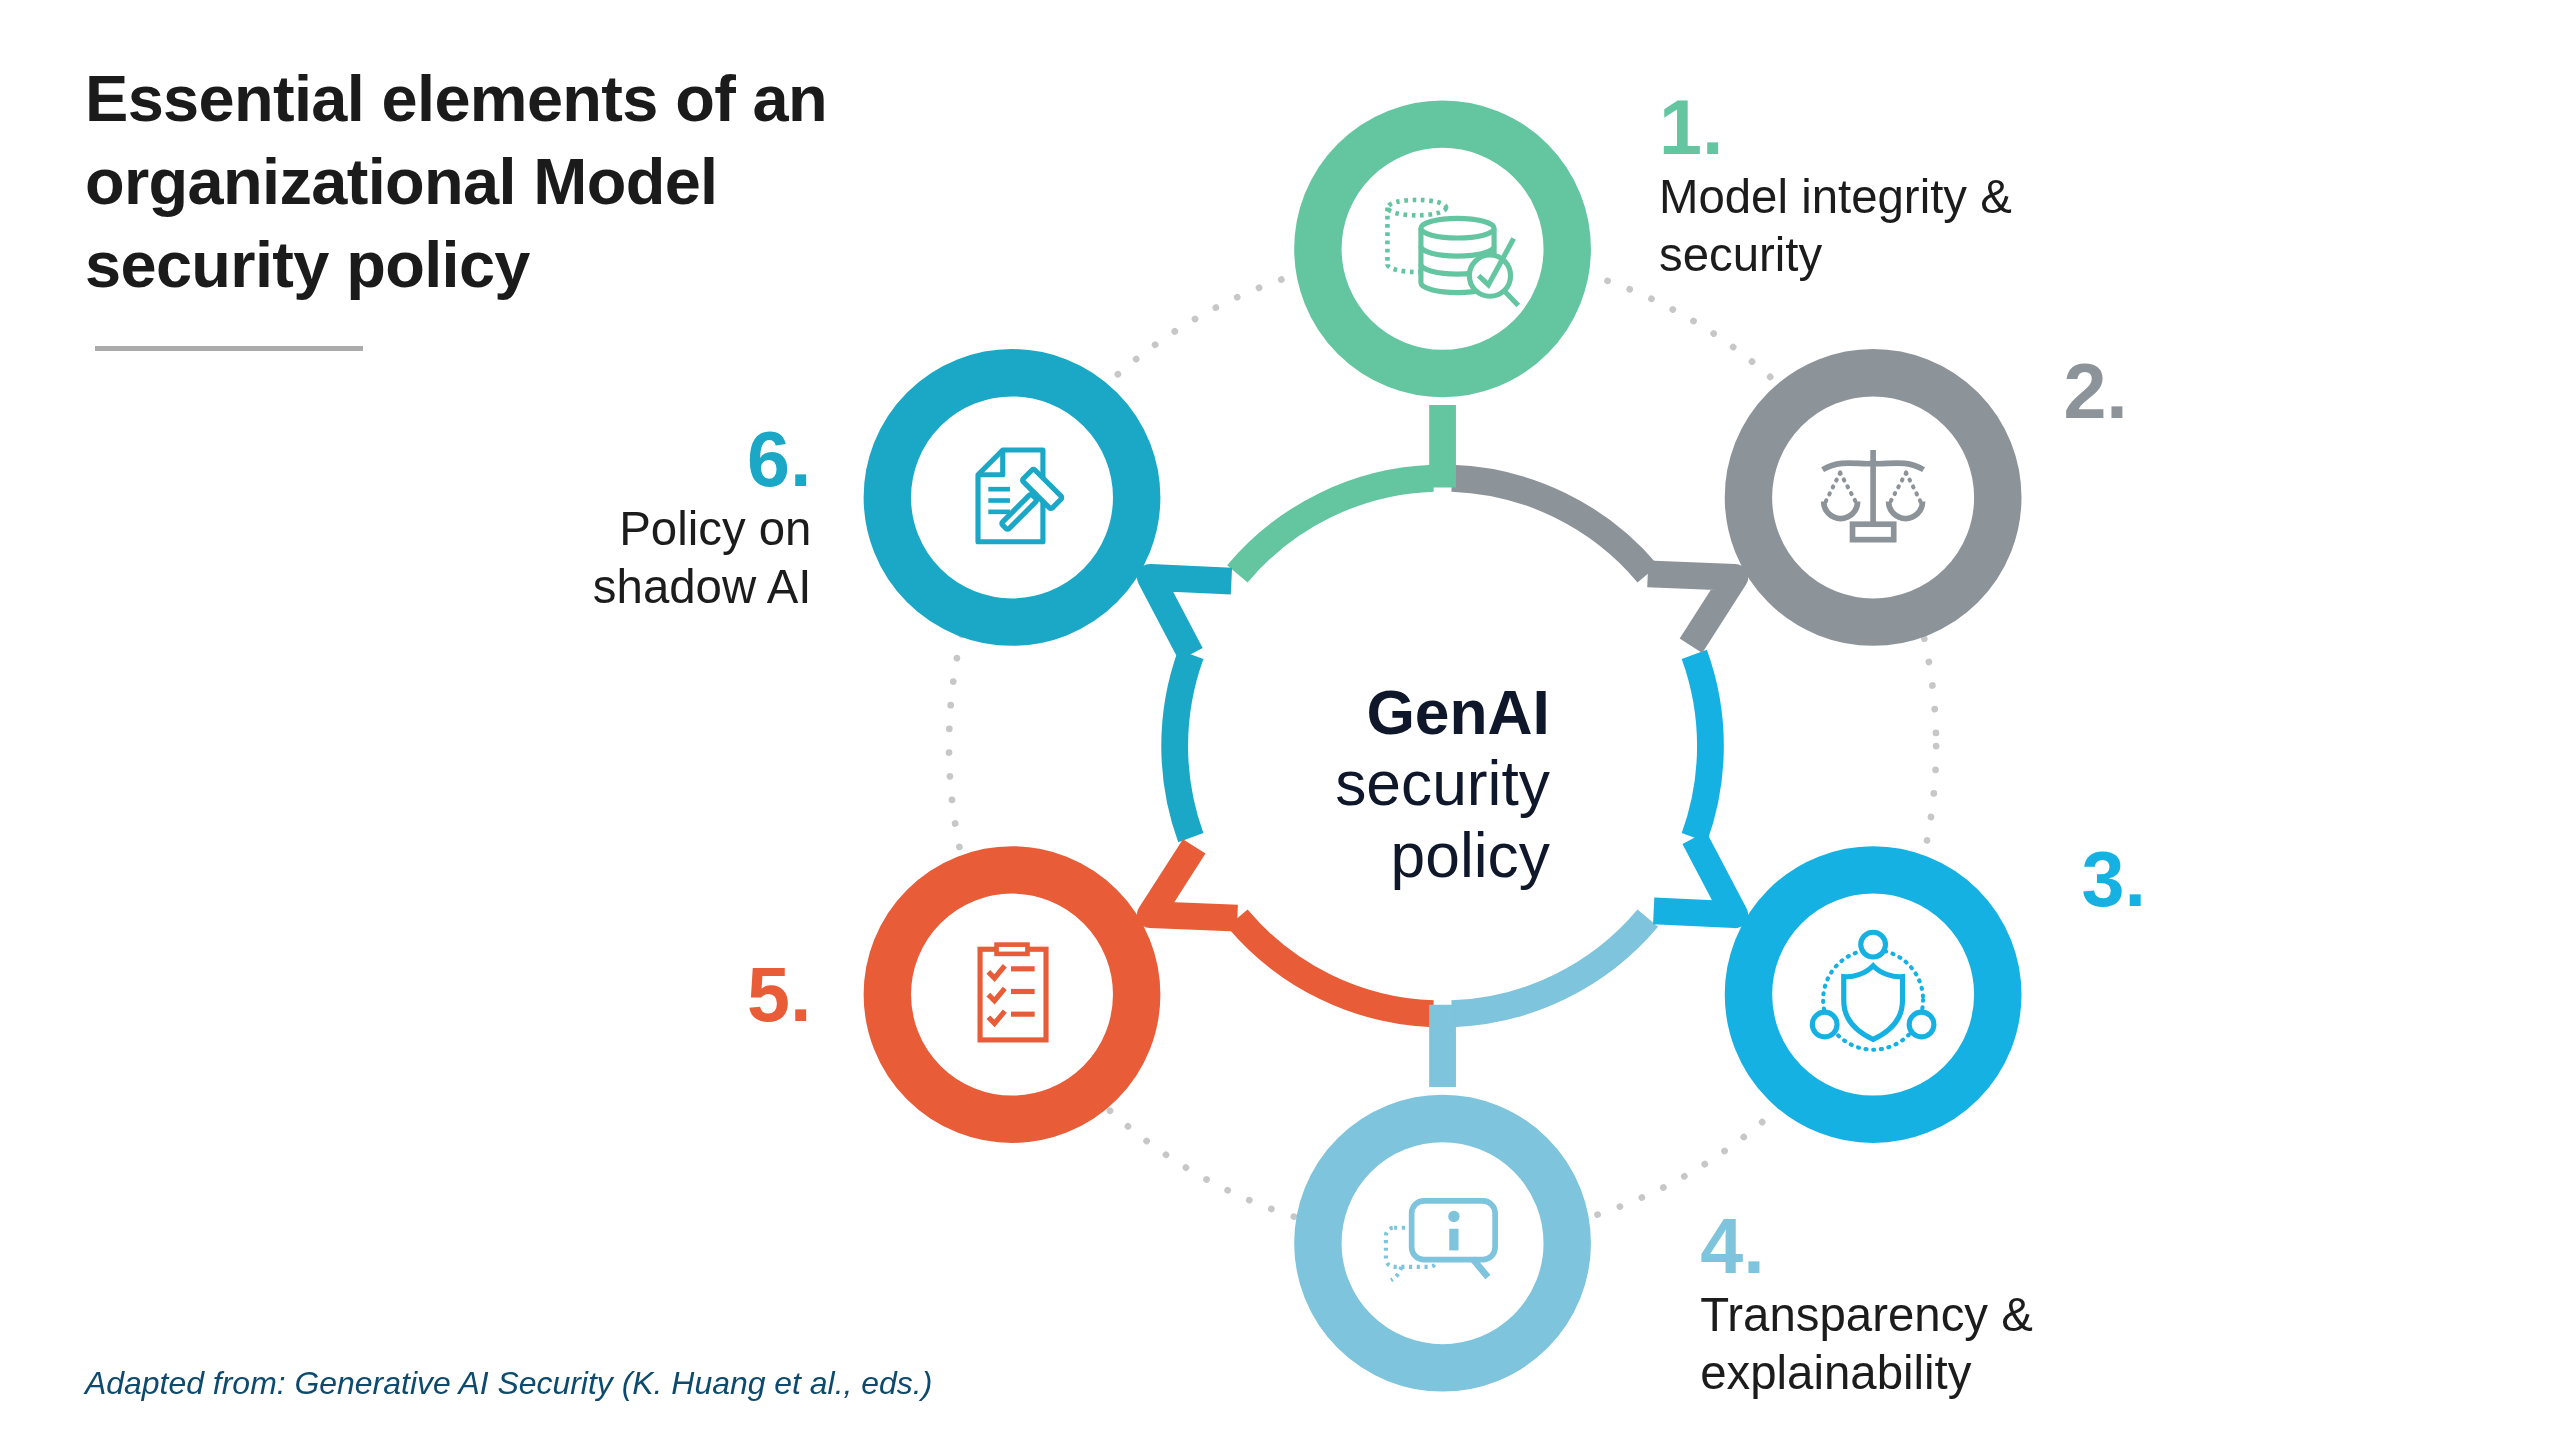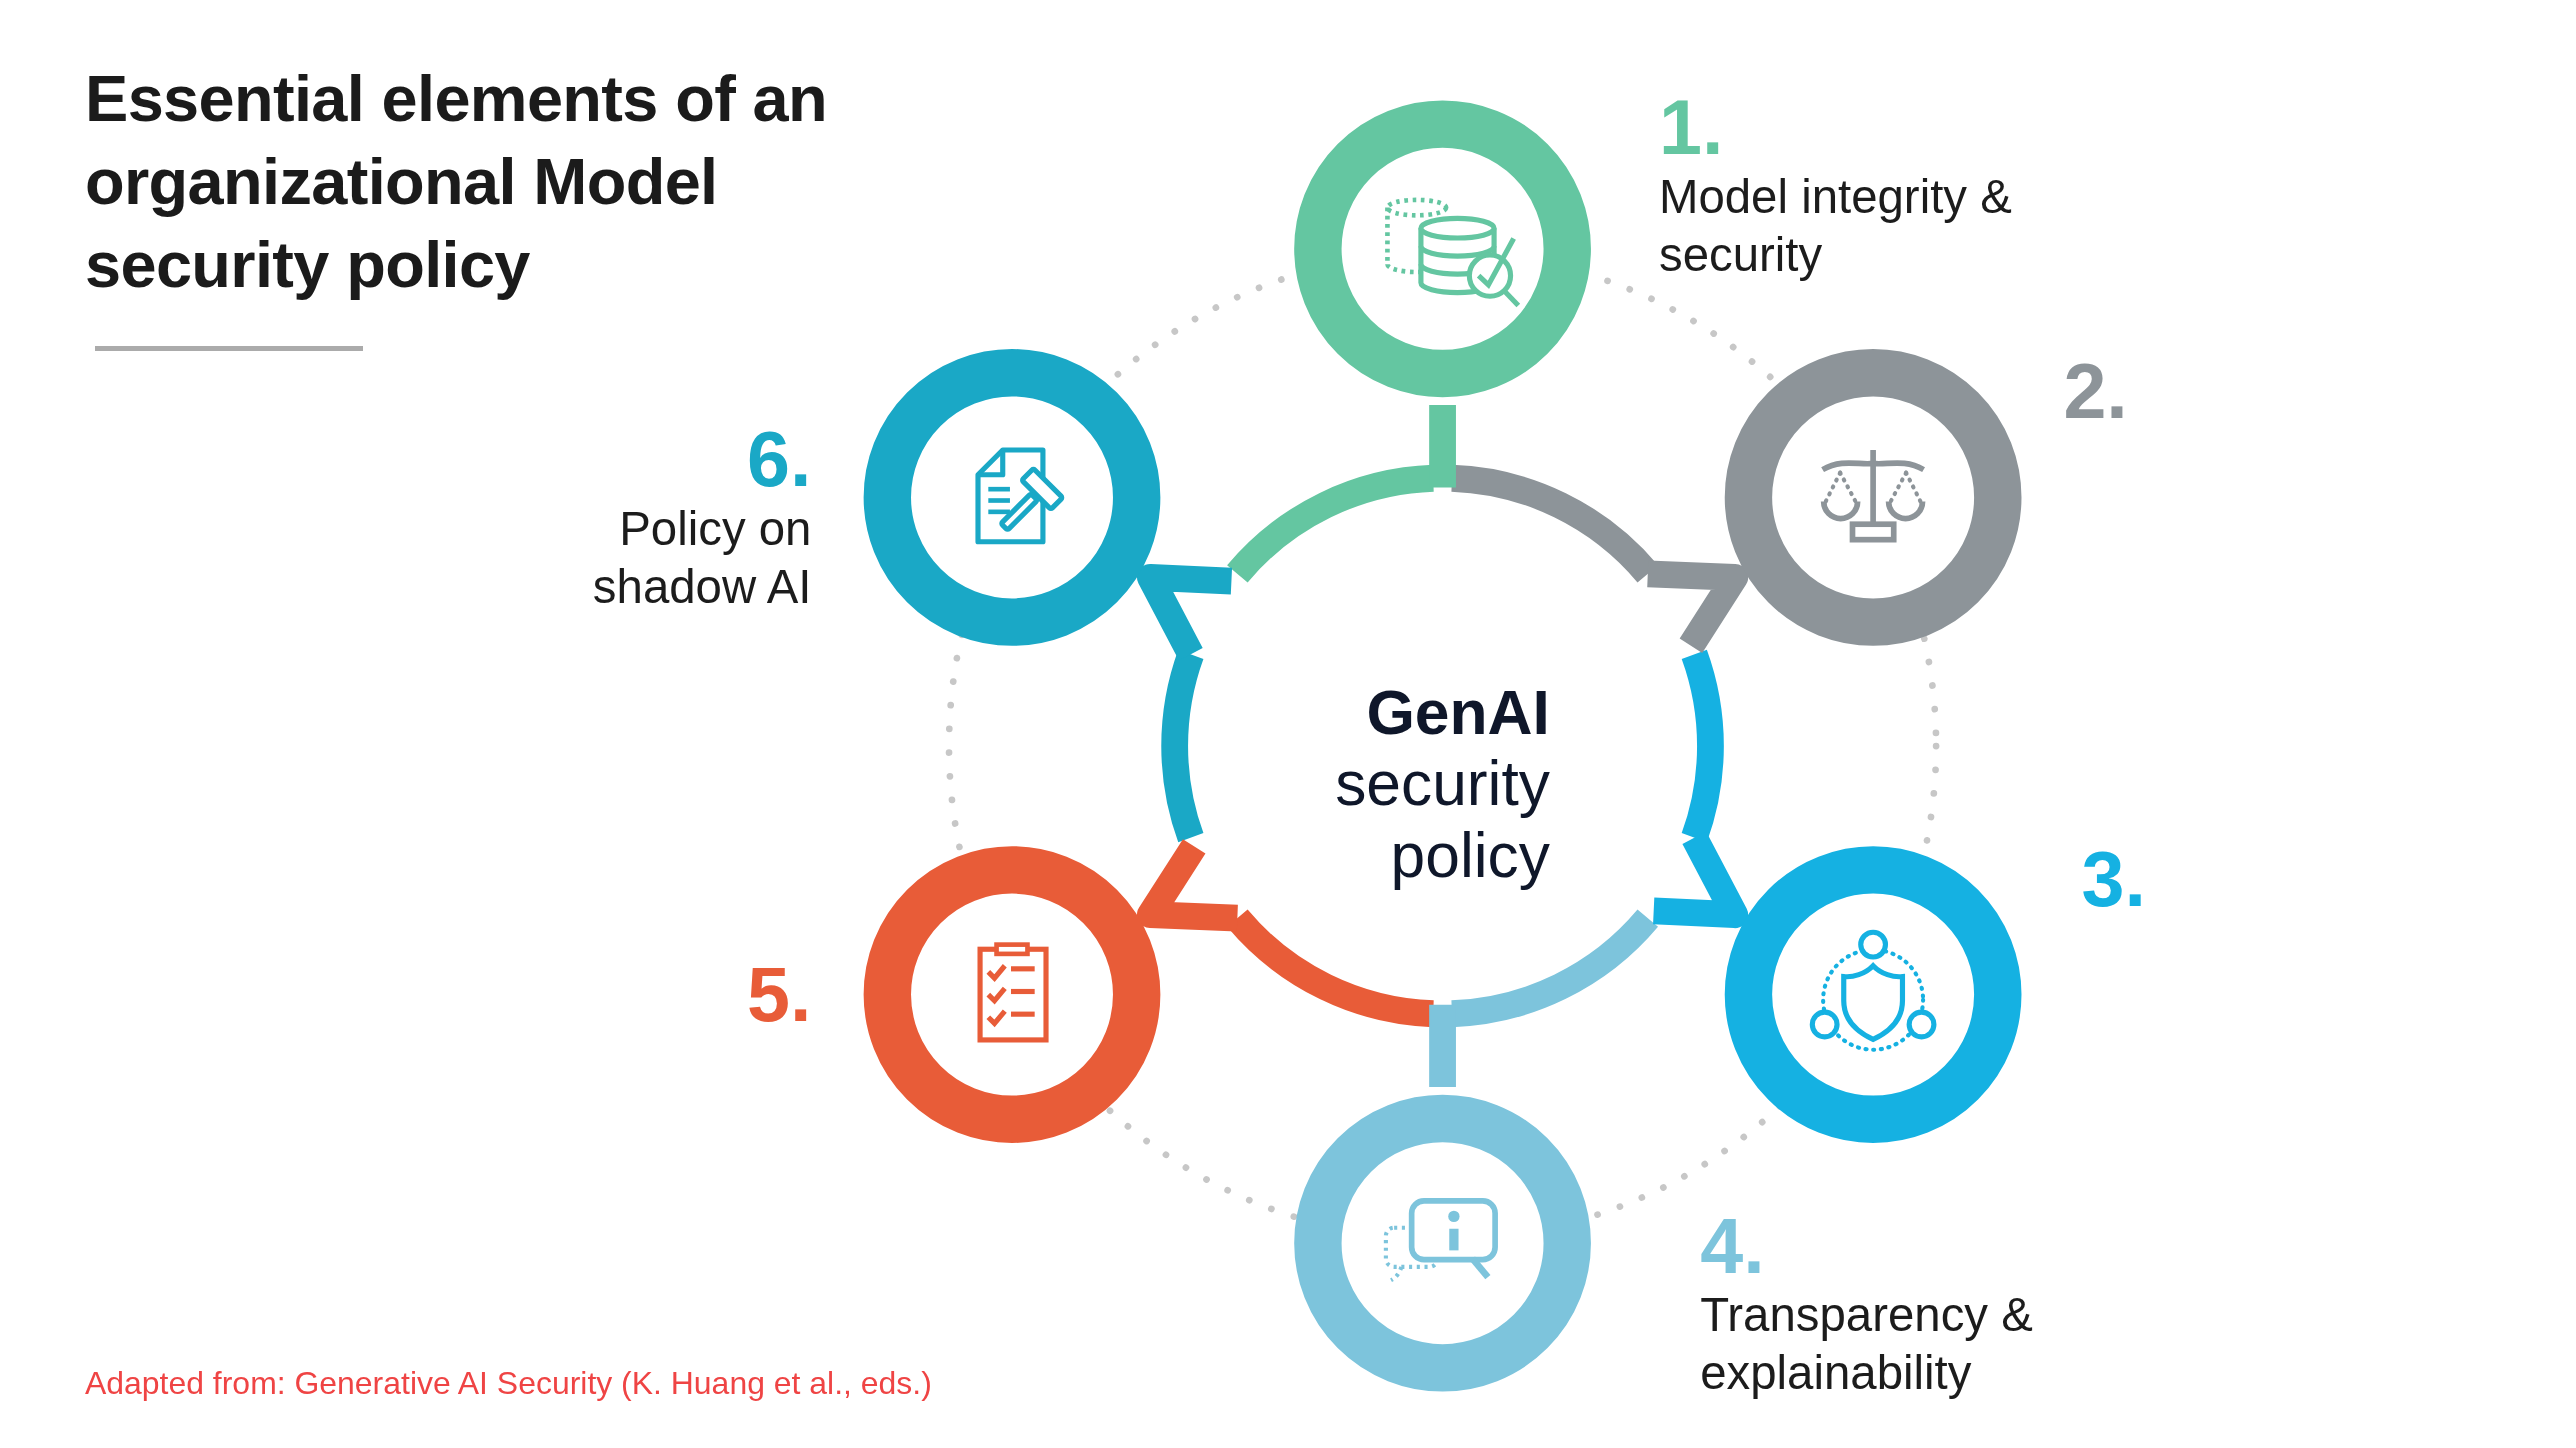--- a/index.html
+++ b/index.html
@@ -69,21 +69,22 @@
   .label-2 { left: 80.1%; top: 24.5%; }
   .label-3 { left: 80.8%; top: 58.2%; }
   .label-4 { left: 66.0%; top: 83.5%; }
   .label-5 { right: 68.5%; top: 66.1%; text-align: right; }
   .label-6 { right: 68.5%; top: 29.2%; text-align: right; }
   .footer-note {
     position: absolute;
     left: 3.3%;
     top: 94.2%;
     font-size: 1.24vw;
-    color: #ef4444;
+    font-style: italic;
+    color: #0c4a6e;
   }
 </style>
 </head>
 <body>
 
 <div class="stage">
 
   <svg id="diagram" viewBox="0 0 5000 2812" preserveAspectRatio="xMidYMid meet">
       <circle cx="2800" cy="1448" r="958" fill="none" stroke="#c7c7c7" stroke-width="13" stroke-dasharray="0.1 46" stroke-linecap="round"></circle>
       <path d="M 2781.9 928.3 A 520 520 0 0 0 2401.7 1113.8" fill="none" stroke="#64c6a1" stroke-width="52"></path>

